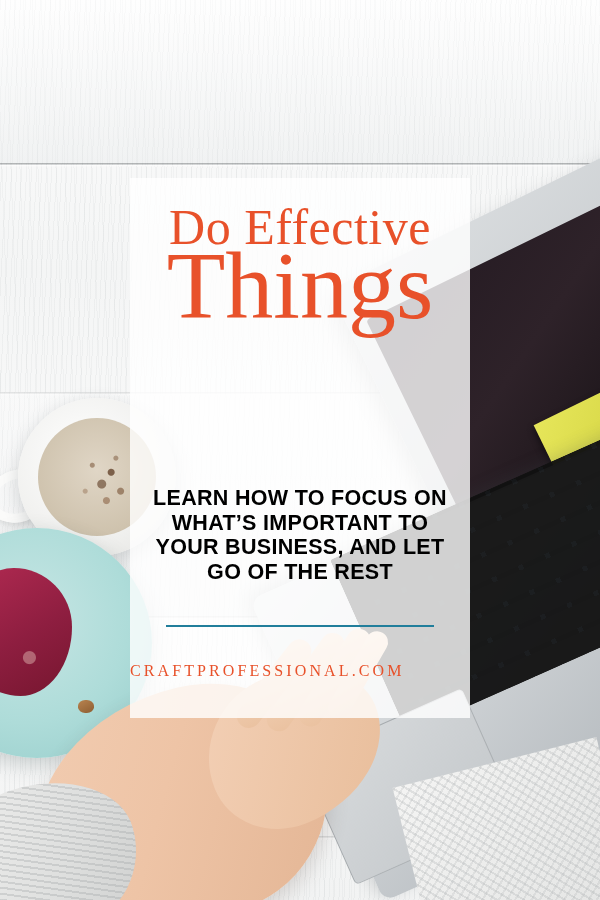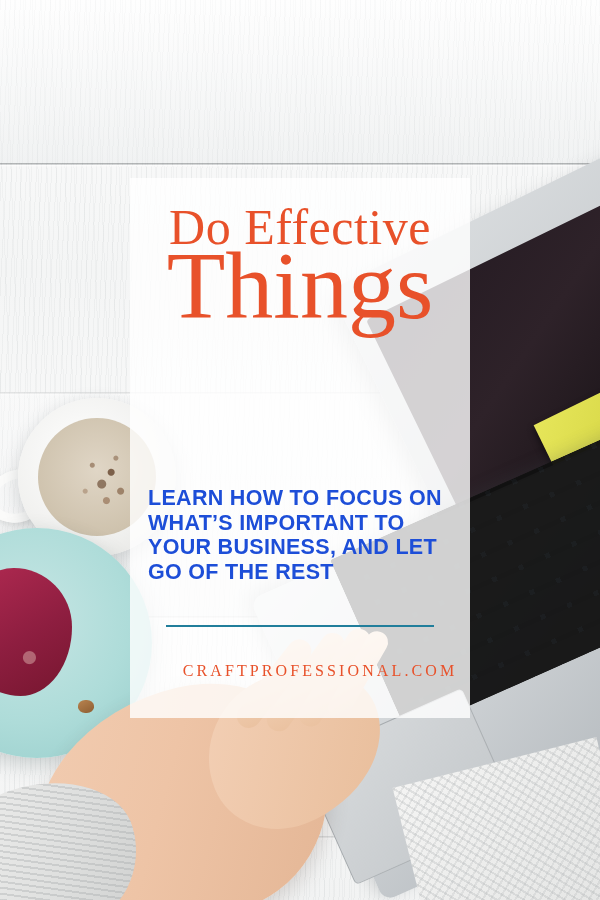--- a/index.html
+++ b/index.html
@@ -160,33 +160,33 @@
   .h-line {
     font-family:"Liberation Serif", serif;
     color:#E8512A; line-height:.92; margin:0; white-space:nowrap;
   }
   .h1 { font-size:50px; letter-spacing:.5px; }
   .h2 { font-size:96px; margin-top:-8px; }
   .h3 { font-size:140px; margin-top:-24px; }
 
   .sub {
     position:absolute; left:18px; right:18px; top:308px;
-    color:#1d4ed8;
+    text-align:center; color:#000000;
     font-weight:bold; font-size:21.5px; line-height:1.14;
     letter-spacing:.3px;
   }
   .divider {
     position:absolute; left:36px; right:36px; top:447px;
     height:2px; background:#217E9B;
   }
   .site {
     position:absolute; left:0; right:0; top:484px;
-    text-align:center; color:#E8512A;
+    color:#E8512A;
     font-family:"Liberation Serif", serif;
-    font-size:16px; letter-spacing:3.1px;padding-left:40px;
+    font-size:16px; letter-spacing:3.1px;
   }
 </style>
 </head>
 <body>
 
 <div id="pin">
 
   <div class="wood"></div>
   <div class="seam" style="top:163px;"></div>
   <div class="seam" style="top:392px; opacity:.55;"></div>

